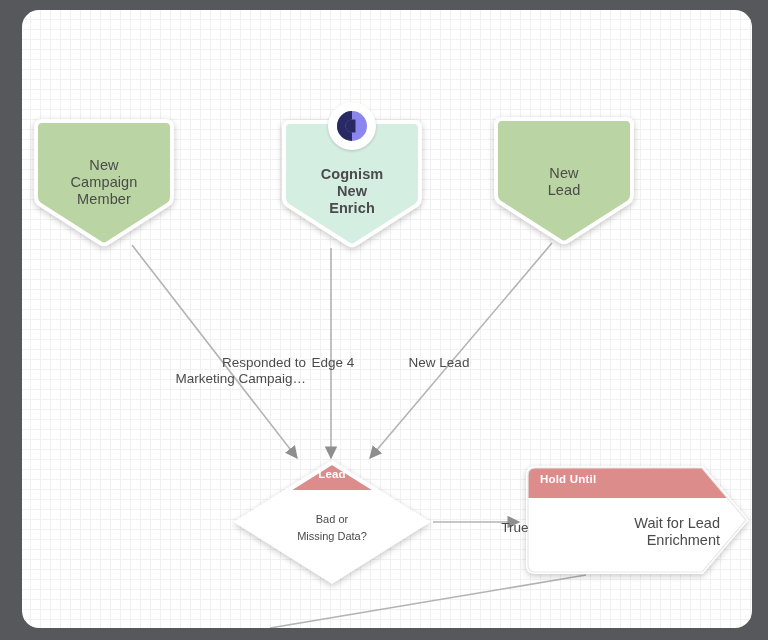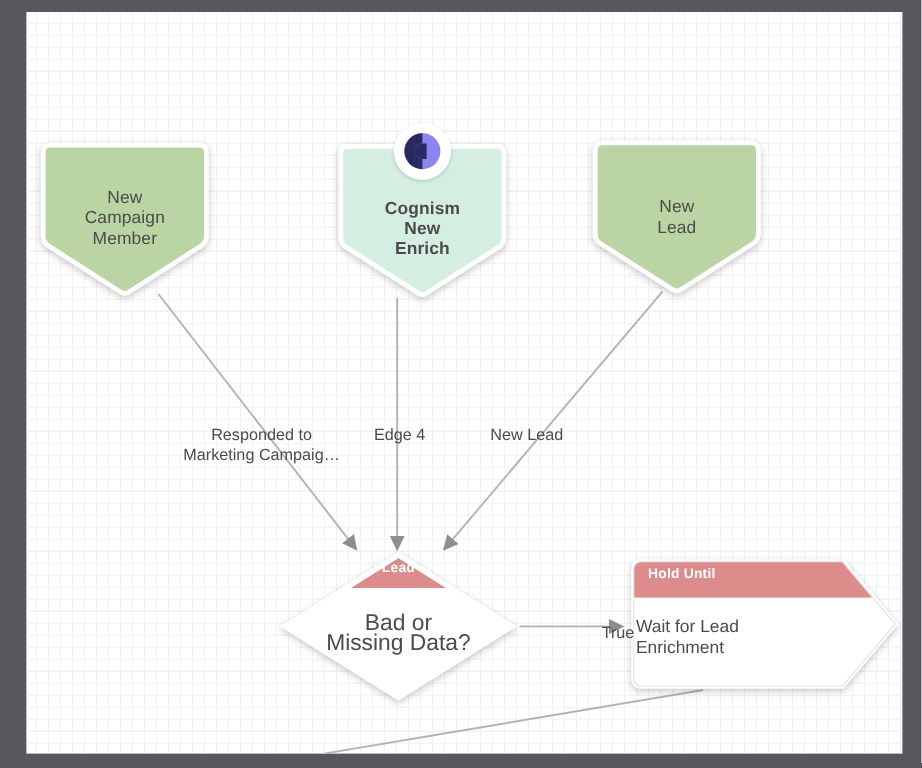--- a/index.html
+++ b/index.html
@@ -26,20 +26,21 @@
 
   
   #canvas-viewport {
     position: absolute;
     left: 22px;
     top: 10px;
     width: 730px;
     height: 618px;
     background: #ffffff;
     overflow: hidden;
+    border-radius: 17px;
   }
 
   
   #canvas-grid {
     position: absolute;
     inset: 0;
     background-image:
       linear-gradient(to right, #f1f1f1 1px, transparent 1px),
       linear-gradient(to bottom, #f1f1f1 1px, transparent 1px),
       linear-gradient(to right, #e6e6e6 1px, transparent 1px),
@@ -123,21 +124,21 @@
     font-weight: bold;
     letter-spacing: 0.2px;
   }
   .decision-body-label {
     position: absolute;
     top: 52px;
     left: 0;
     right: 0;
     text-align: center;
     color: #4b4b4b;
-    font-size: 19px;
+    font-size: 11px;
     line-height: 17px;
     white-space: pre-line;
   }
 
   
   #node-hold {
     width: 228px;
     height: 110px;
   }
   #node-hold svg { display: block; overflow: visible; }
@@ -148,21 +149,21 @@
     color: #ffffff;
     font-size: 11.5px;
     font-weight: bold;
     letter-spacing: 0.2px;
   }
   .hold-body-label {
     position: absolute;
     top: 50px;
     left: 6px;
     width: 190px;
-    text-align: left;
+    text-align: right;
     color: #4b4b4b;
     font-size: 14.5px;
     line-height: 17px;
     white-space: pre-line;
   }
 
   
   .edge-label {
     position: absolute;
     color: #4b4b4b;
@@ -274,21 +275,21 @@
             <rect x="0" y="0" width="228" height="33" fill="#dd8c8c"></rect>
           </g>
           <path d="M4,10 Q4,3 11,3 L178,3 L222,55 L178,107 L11,107 Q4,107 4,100 Z" fill="none" stroke="#e8e8e8" stroke-width="1.2"></path>
         </svg>
       </div>
       <div class="hold-header-label">Hold Until</div>
       <div class="hold-body-label">Wait for Lead
 Enrichment</div>
     </div>
 
-    <div class="edge-label" id="label-campaign" style="left:108px; top:345px; width:176px;">Responded to
+    <div class="edge-label" id="label-campaign" style="left:108px; top:345px; width:176px;text-align:right;">Responded to
 Marketing Campaig…</div>
 
     <div class="edge-label" id="label-edge1" style="left:268px; top:345px; width:86px;">Edge 4</div>
 
     <div class="edge-label" id="label-newlead" style="left:364px; top:345px; width:106px;">New Lead</div>
 
     <div class="edge-label" id="label-true" style="left:428px; top:510px; width:48px;padding-left:41px;">True</div>
 
   </div>
 </div>

